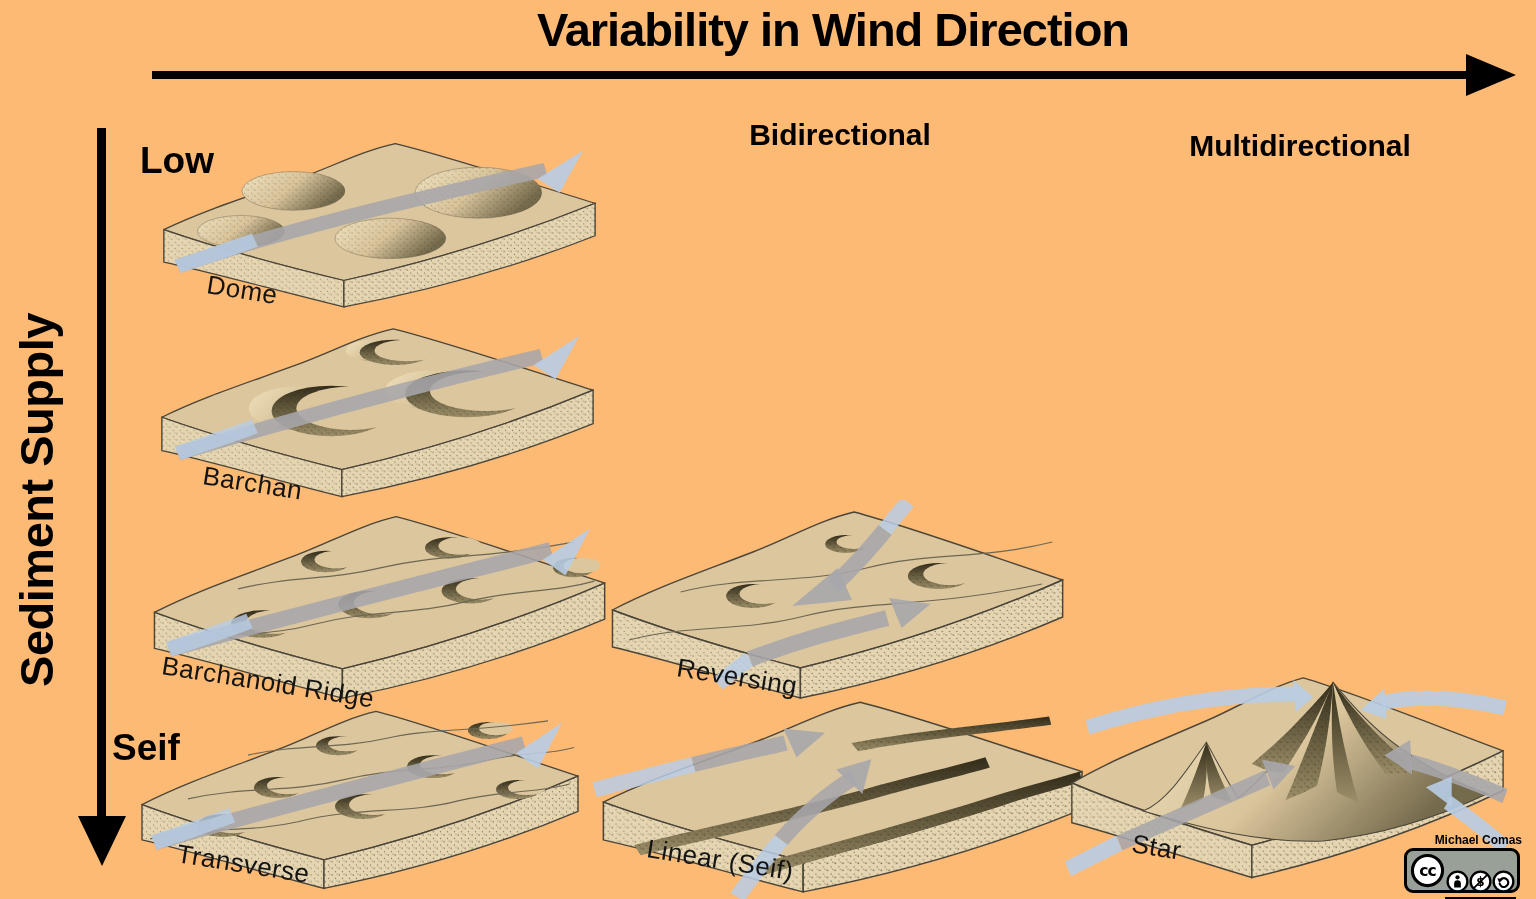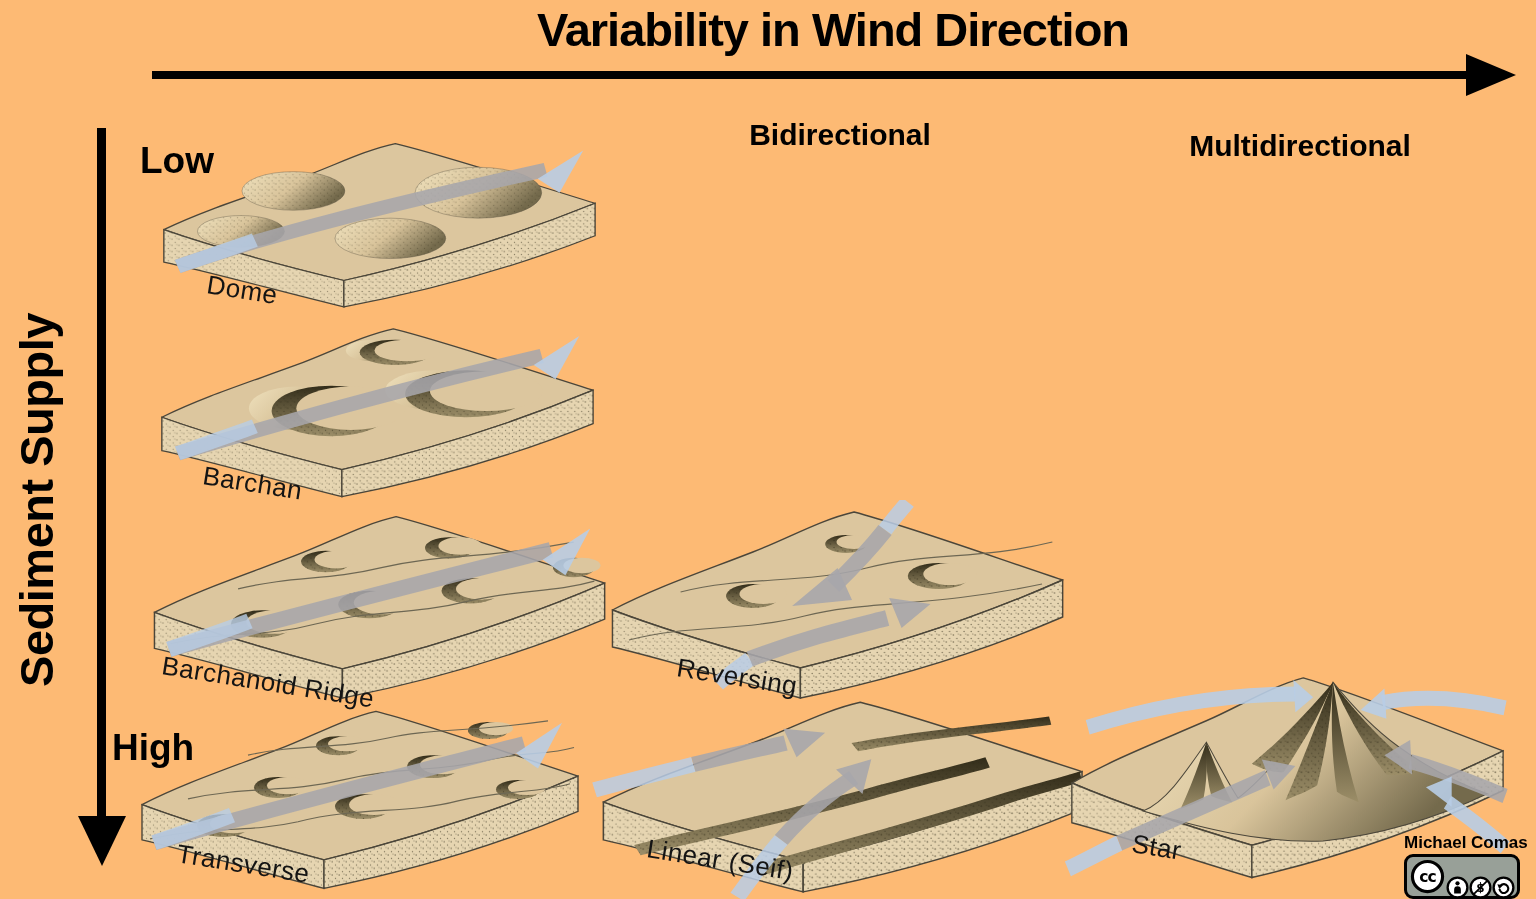--- a/index.html
+++ b/index.html
@@ -23,21 +23,21 @@
     position:absolute;left:36px;top:500px;transform:translate(-50%,-50%) rotate(-90deg);
     font-size:47px;font-weight:600;white-space:nowrap;letter-spacing:-0.5px;
   }
   figure.dune{position:absolute;margin:0;padding:0;}
   figure.dune svg{display:block;width:100%;height:100%;}
   .dune-label{
     position:absolute;font-size:26px;color:#141414;white-space:nowrap;
     transform:rotate(9deg);transform-origin:left center;letter-spacing:0.5px;
   }
   .credit{position:absolute;left:1404px;top:833px;width:118px;}
-  .credit-author{font-size:17px;font-weight:bold;text-align:right;white-space:nowrap;}
+  .credit-author{font-size:12px;font-weight:bold;text-align:right;white-space:nowrap;}
   .cc-badge{
     margin-top:1px;box-sizing:border-box;width:116px;height:45px;background:#98a098;
     border:3px solid #000;border-radius:9px;display:flex;align-items:center;padding:18px 2px;
   }
   .cc-main{flex:0 0 36px;display:flex;align-items:center;justify-content:center;}
   .cc-right{flex:1;display:flex;flex-direction:column;height:100%;}
   .cc-icons{flex:1;display:flex;align-items:center;justify-content:space-between;padding:1px 1px 0 1px;}
   .cc-labels{height:13px;background:#000;display:flex;border-radius:0 0 3px 0;}
   .cc-labels span{flex:1;color:#fff;font-size:11px;font-weight:bold;text-align:center;line-height:13px;}
 </style>
@@ -74,21 +74,21 @@
 
   <div class="title">Variability in Wind Direction</div>
   <div class="h-arrow-shaft"></div>
   <div class="h-arrow-head"></div>
   <div class="col-label" style="left:840px;margin-top:28px;">Bidirectional</div>
   <div class="col-label" style="left:1300px;margin-top:39px;">Multidirectional</div>
 
   <div class="v-arrow-shaft"></div>
   <div class="v-arrow-head"></div>
   <div class="row-label" style="left:116px;top:140px;margin-left:24px;">Low</div>
-  <div class="row-label" style="left:112px;top:727px;">High</div>
+  <div class="row-label" style="left:112px;top:727px;">Seif</div>
   <div class="y-axis-label">Sediment Supply</div>
 
   <figure class="dune" style="left:150px;top:133px;width:455px;height:180px;">
     <svg viewBox="0 0 460 205" preserveAspectRatio="none">
       <use href="#slabG"></use>
       <g stroke="#5a5342" stroke-width="0.8" stroke-opacity="0.5">
         <ellipse cx="145" cy="66" rx="52" ry="22" fill="url(#gm)"></ellipse>
         <ellipse cx="332" cy="68" rx="64" ry="29" fill="url(#gm)"></ellipse>
         <ellipse cx="92" cy="112" rx="44" ry="18" fill="url(#gm)"></ellipse>
         <ellipse cx="243" cy="120" rx="56" ry="23" fill="url(#gm)"></ellipse>

